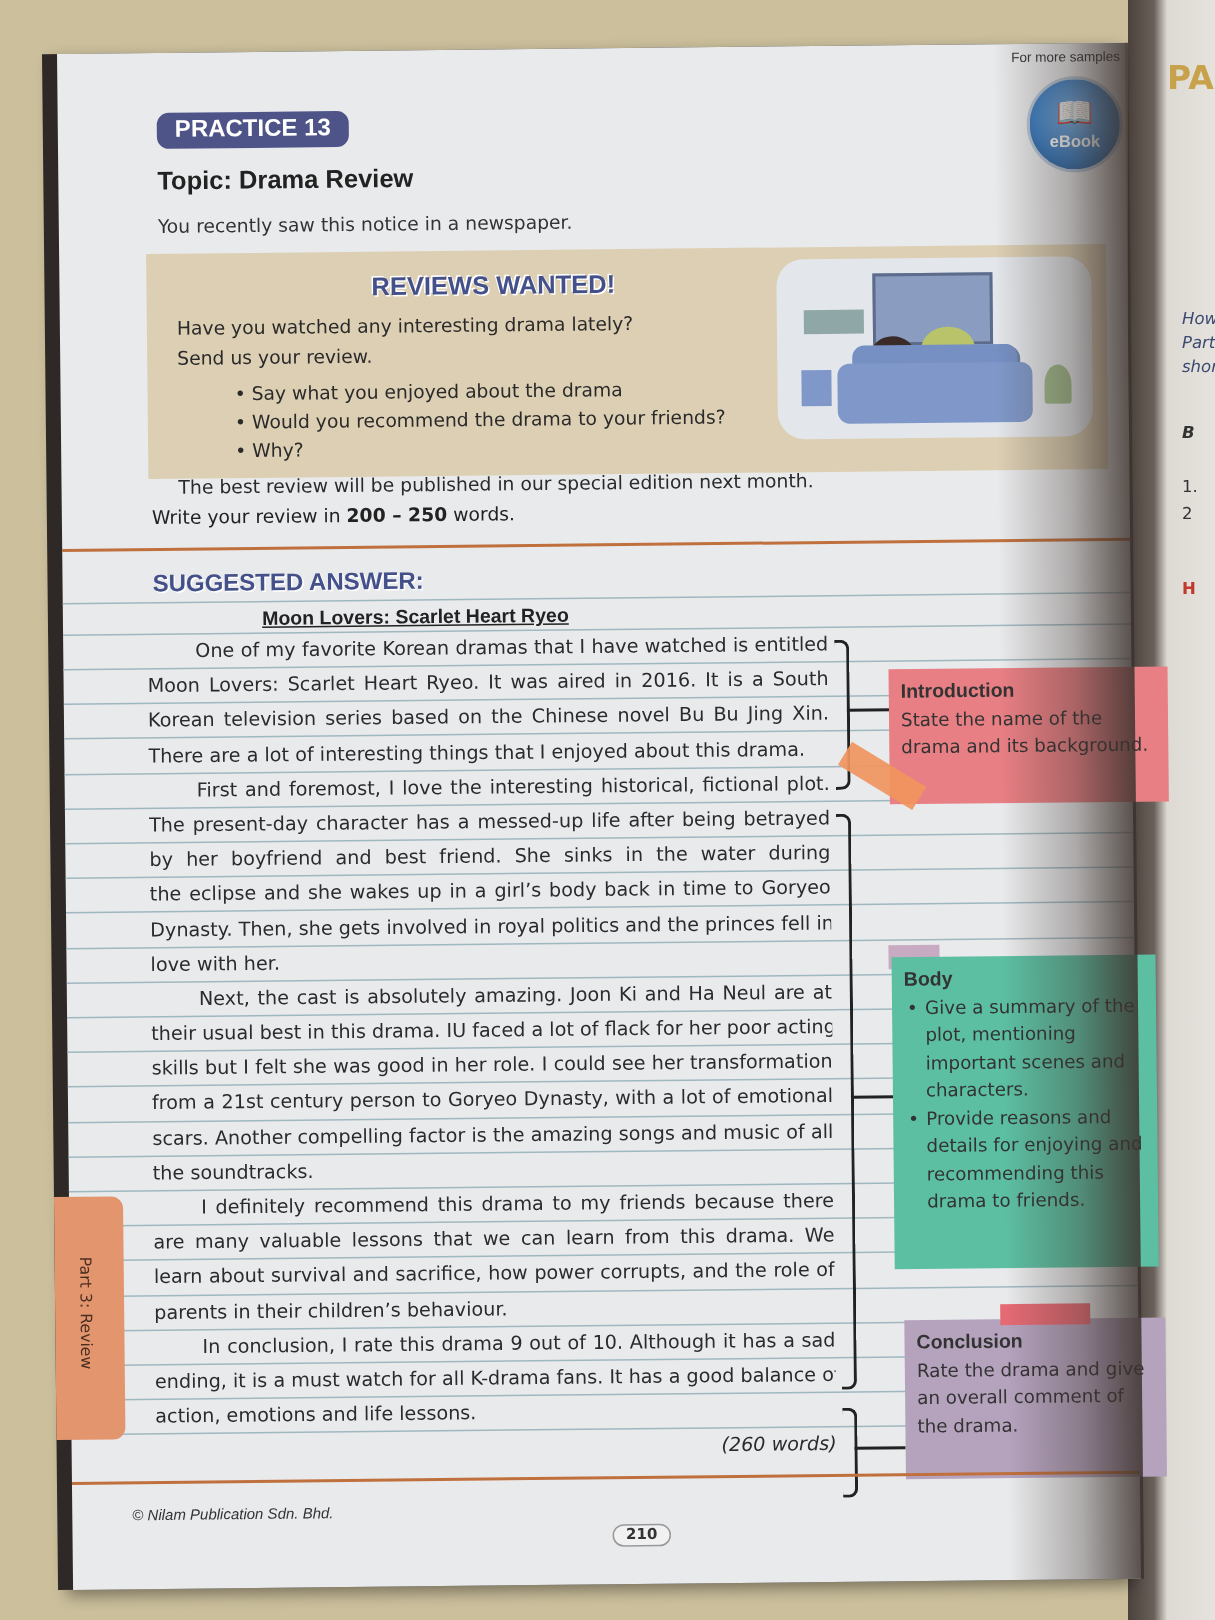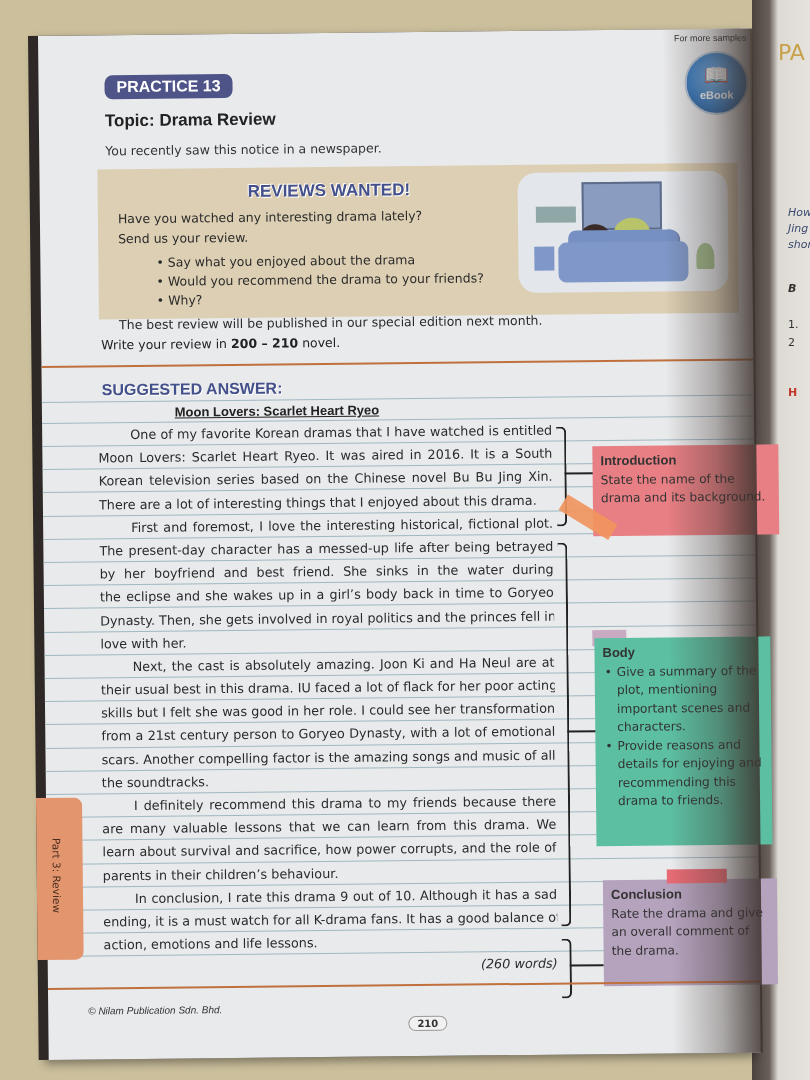--- a/index.html
+++ b/index.html
@@ -18,21 +18,21 @@
   .page-shadow-right {
     position:absolute; right:-2px; top:0; width:90px; height:100%;
     background:linear-gradient(90deg, rgba(0,0,0,0) 0%, rgba(60,50,45,0.35) 55%, rgba(60,50,45,0.85) 100%);
     pointer-events:none;
   }
   .next-page {
     position:absolute; left:752px; top:0; width:58px; height:1080px;
     background:linear-gradient(90deg,#4b423d 0%, #6a605a 30%, #ddd9d3 45%, #e6e3de 100%);
   }
   .next-page .np-text { position:absolute; left:36px; font-size:11px; color:#3a4a70; font-style:italic; }
-  .np-head { position:absolute; left:26px; top:40px; font-size:22px; font-weight:normal; color:#c8a24a; }
+  .np-head { position:absolute; left:26px; top:40px; font-size:22px; font-weight:bold; color:#c8a24a; }
 
   .practice-badge {
     position:absolute; left:66px; top:40px; padding:3px 12px;
     background:#4f5488; color:#fff; border-radius:8px;
     font-family:"Liberation Sans", sans-serif; font-weight:bold; font-size:16px;
   }
   .topic { position:absolute; left:66px; top:76px; font-family:"Liberation Sans", sans-serif; font-weight:bold; font-size:17px; color:#222; }
   .intro-line { position:absolute; left:66px; top:108px; font-size:12.5px; color:#333; }
 
   .more-samples { position:absolute; left:636px; top:4px; font-size:9px; color:#333; font-family:"Liberation Sans", sans-serif; }
@@ -116,21 +116,21 @@
     position:absolute; left:360px; top:984px; padding:1px 8px; border:1px solid #999; border-radius:10px;
     font-size:10px; color:#333; background:#f1f1f1; font-weight:bold;
   }
 </style>
 </head>
 <body>
 
 <div class="next-page">
   <div class="np-head">PA</div>
   <div class="np-text" style="top:206px">How</div>
-  <div class="np-text" style="top:222px">Jing</div>
+  <div class="np-text" style="top:222px">Part</div>
   <div class="np-text" style="top:238px">shor</div>
   <div class="np-text" style="top:282px;font-weight:bold;color:#333">B</div>
   <div class="np-text" style="top:318px;color:#333;font-style:normal">1.</div>
   <div class="np-text" style="top:336px;color:#333;font-style:normal">2</div>
   <div class="np-text" style="top:386px;color:#c0392b;font-weight:bold;font-style:normal">H</div>
 </div>
 
 <div class="page">
 
   <div class="more-samples">For more samples</div>
@@ -160,21 +160,21 @@
       <div class="person" style="left:96px;top:46px;width:36px;height:30px;background:#b9c46a"></div>
       <div class="person" style="left:140px;top:58px;width:22px;height:20px;background:#6d7fa6"></div>
       <div class="sofa-back"></div>
       <div class="sofa"></div>
       <div class="side-table"></div>
       <div class="plant"></div>
     </div>
   </div>
 
   <div class="write-line">
-    <span>Write your review in </span><b>200 – 210</b><span> novel.</span>
+    <span>Write your review in </span><b>200 – 250</b><span> words.</span>
   </div>
 
   <div class="rule-orange" style="top:330px"></div>
 
   <div class="sugg-title">SUGGESTED ANSWER:</div>
 
   <div class="ruled" style="top:366px"></div>
   <div class="ruled" style="top:387px"></div>
   <div class="ruled" style="top:410px"></div>
   <div class="ruled" style="top:433px"></div>

